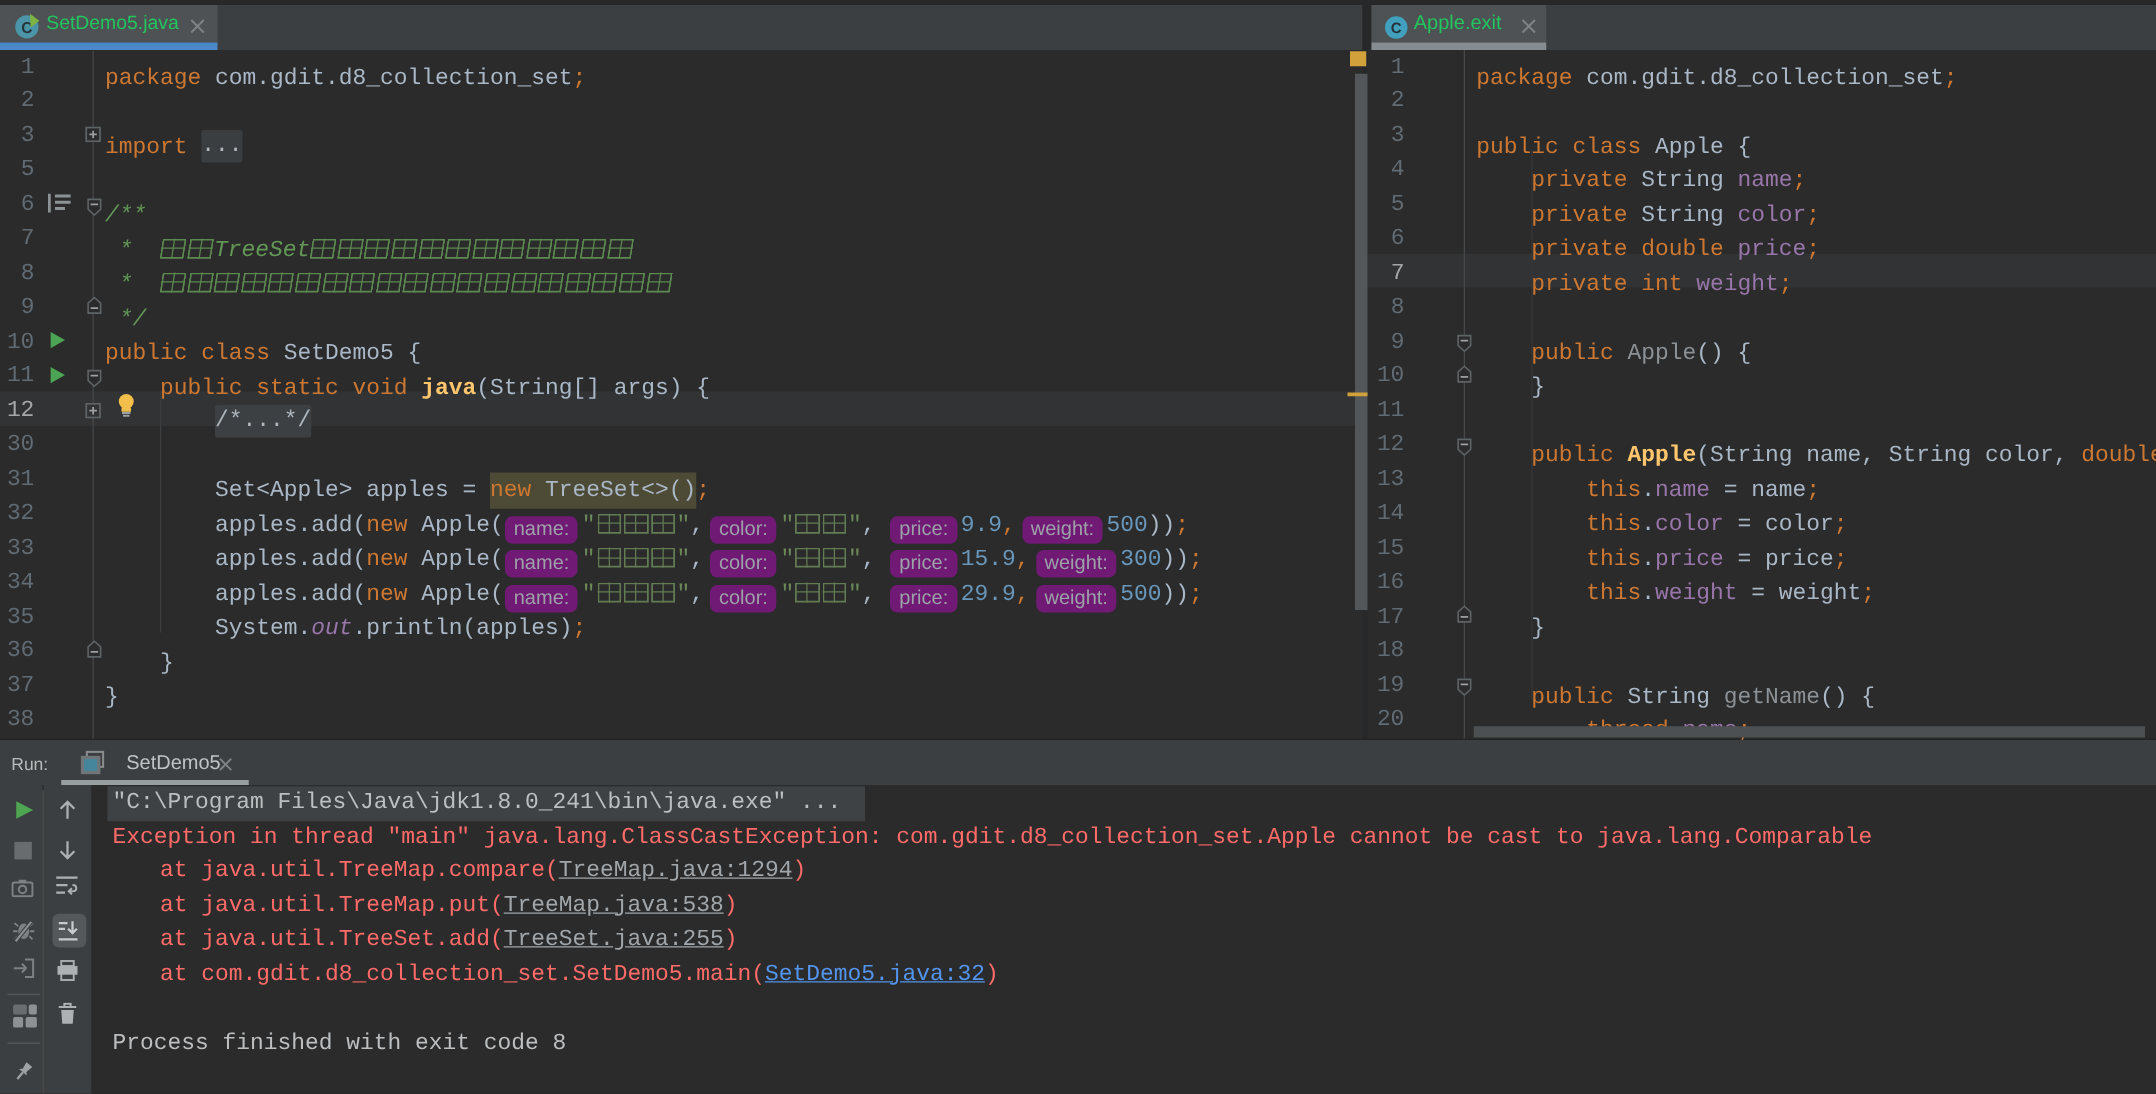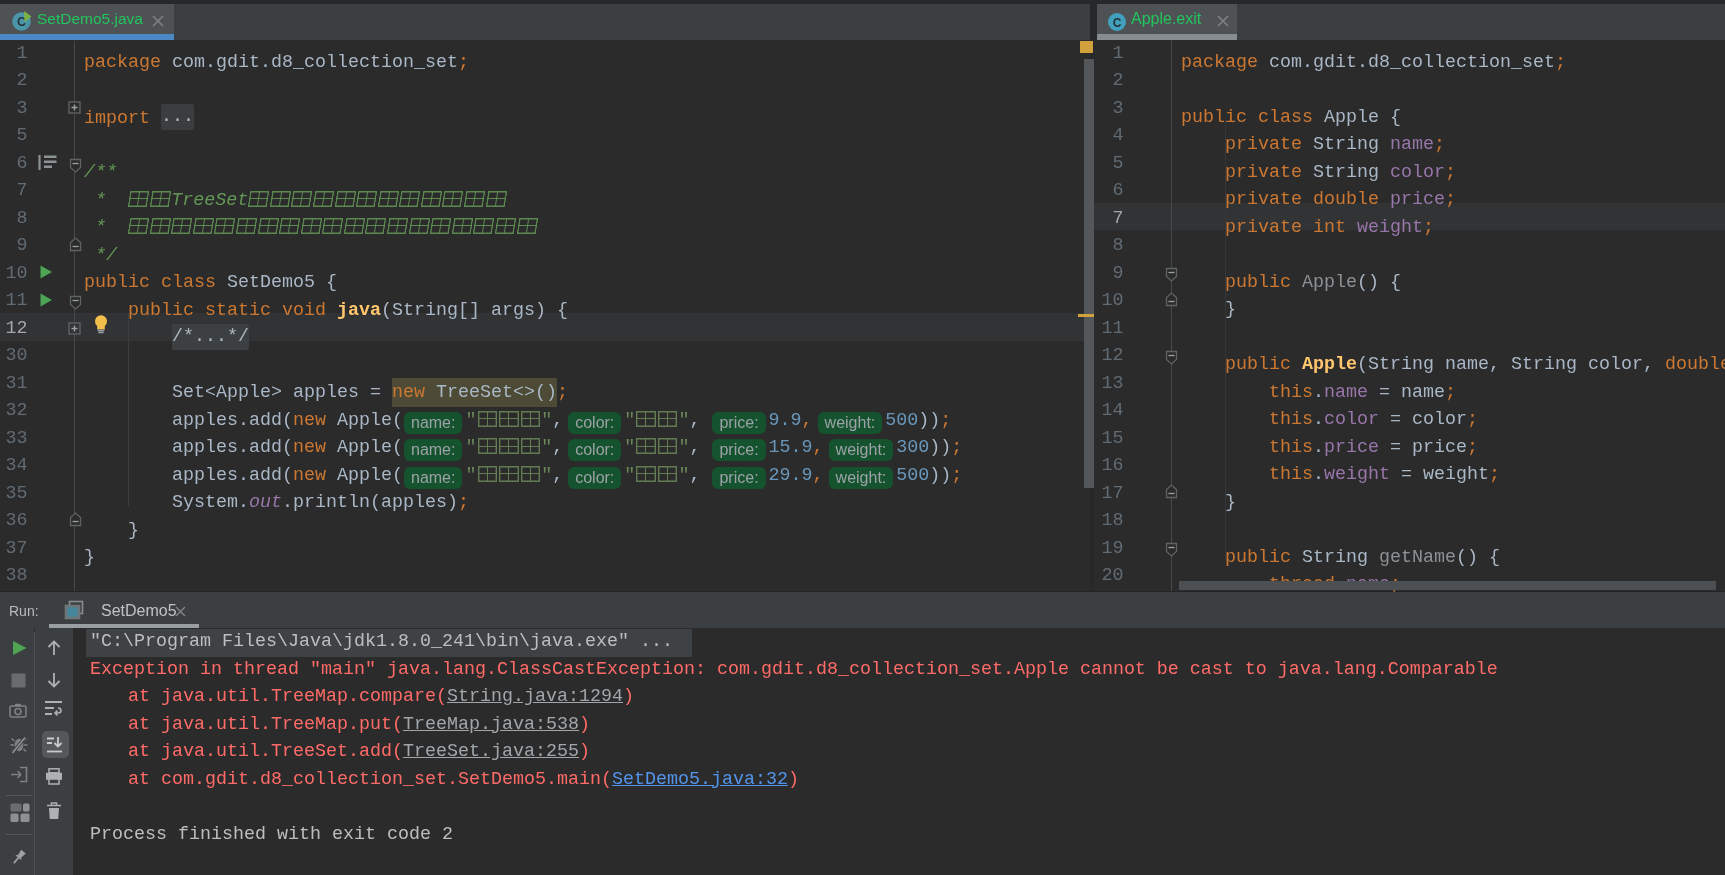--- a/index.html
+++ b/index.html
@@ -8,21 +8,21 @@
 .k{color:#cc7832}
 .s{color:#6a8759}
 .n{color:#6897bb}
 .c{color:#629755;font-style:italic}
 .f{color:#9876aa}
 .m{color:#ffc66d;font-weight:bold}
 .g{color:#8c9196}
 .it{color:#9876aa;font-style:italic}
 .fold{background:#3a3d41;color:#b0b8bd;border-radius:2px}
 .w{background:#4d4a35;padding:4px 0}
-.h{display:inline-block;font:16px/22px "Liberation Sans",sans-serif;color:#9da2a8;background:#14532d;border-radius:6px;padding:0 7px;height:22px;vertical-align:-3px;margin:0 3px 0 1px}
+.h{display:inline-block;font:16px/22px "Liberation Sans",sans-serif;color:#9da2a8;background:#701a75;border-radius:6px;padding:0 7px;height:22px;vertical-align:-3px;margin:0 3px 0 1px}
 .gn{position:absolute;width:29.5px;text-align:right;font:18.33px/27.5px "Liberation Mono",monospace;color:#616b73;margin-top:1.3px}
 .gnr{position:absolute;width:41.5px;text-align:right;font:18.33px/27.5px "Liberation Mono",monospace;color:#616b73;margin-top:1.3px}
 .cur{color:#a6a6a6}
 i.cj{display:inline-block;width:19.4px;height:16px;margin:0 1.1px;vertical-align:-2px;opacity:.88;box-shadow:inset 0 0 0 1.4px var(--c);background-image:linear-gradient(var(--c),var(--c)),linear-gradient(var(--c),var(--c));background-size:100% 1.4px,1.4px 100%;background-position:center,center;background-repeat:no-repeat}
 .cjc{--c:#629755;transform:skewX(-9deg)}
 .cjs{--c:#6a8759}
 .tabtext{position:absolute;font:16.5px/30px "Liberation Sans",sans-serif;color:#22c55e}
 .runline{position:absolute;white-space:pre;font:18.33px/27.5px "Liberation Mono",monospace;color:#bcbec0}
 .red{color:#ff6b68}
 .lk{color:#a1a6aa;text-decoration:underline}
@@ -137,25 +137,25 @@
 <div class="cl" style="left:1181px;top:395.25px">        <span class="k">this</span>.<span class="f">color</span> = color<span class="k">;</span></div>
 <div class="cl" style="left:1181px;top:422.75px">        <span class="k">this</span>.<span class="f">price</span> = price<span class="k">;</span></div>
 <div class="cl" style="left:1181px;top:450.25px">        <span class="k">this</span>.<span class="f">weight</span> = weight<span class="k">;</span></div>
 <div class="cl" style="left:1181px;top:477.75px">    }</div>
 <div class="cl" style="left:1181px;top:532.75px">    <span class="k">public</span> String <span class="g">getName</span>() {</div>
 <div class="cl" style="left:1181px;top:560.25px">        <span class="k">thread</span> <span class="f">name</span><span class="k">;</span></div>
 
 <div class="abs" style="left:86px;top:629px;width:606px;height:27.5px;background:#3e4245"></div>
 <div class="runline" style="left:90px;top:628.25px">"C:\Program Files\Java\jdk1.8.0_241\bin\java.exe" ...</div>
 <div class="runline red" style="left:90px;top:655.75px">Exception in thread "main" java.lang.ClassCastException: com.gdit.d8_collection_set.Apple cannot be cast to java.lang.Comparable</div>
-<div class="runline red" style="left:128px;top:683.25px">at java.util.TreeMap.compare(<span class="lk">String.java:1294</span>)</div>
+<div class="runline red" style="left:128px;top:683.25px">at java.util.TreeMap.compare(<span class="lk">TreeMap.java:1294</span>)</div>
 <div class="runline red" style="left:128px;top:710.75px">at java.util.TreeMap.put(<span class="lk">TreeMap.java:538</span>)</div>
 <div class="runline red" style="left:128px;top:738.25px">at java.util.TreeSet.add(<span class="lk">TreeSet.java:255</span>)</div>
 <div class="runline red" style="left:128px;top:765.75px">at com.gdit.d8_collection_set.SetDemo5.main(<span class="lkb">SetDemo5.java:32</span>)</div>
-<div class="runline" style="left:90px;top:820.75px">Process finished with exit code 2</div>
+<div class="runline" style="left:90px;top:820.75px">Process finished with exit code 8</div>
 
 <div class="abs" style="left:9px;top:603px;font:14px/16px 'Liberation Sans',sans-serif;color:#b8babc">Run:</div>
 <div class="abs" style="left:101px;top:603px;font:16px/16px 'Liberation Sans',sans-serif;color:#c0c3c5">SetDemo5</div>
 
 <div class="tabtext" style="left:37px;top:4px;font-size:15.5px">SetDemo5.java</div>
 <div class="tabtext" style="left:1131px;top:4px;font-size:16px">Apple.exit</div>
 
 <svg style="left:11px;top:6px" width="28" height="26" viewBox="0 0 28 26">
  <circle cx="10.5" cy="15.5" r="9.3" fill="#4b95a8"></circle>
  <text x="10.5" y="20" font-family="Liberation Sans" font-size="12.5" font-weight="bold" fill="#26343a" text-anchor="middle">C</text>

